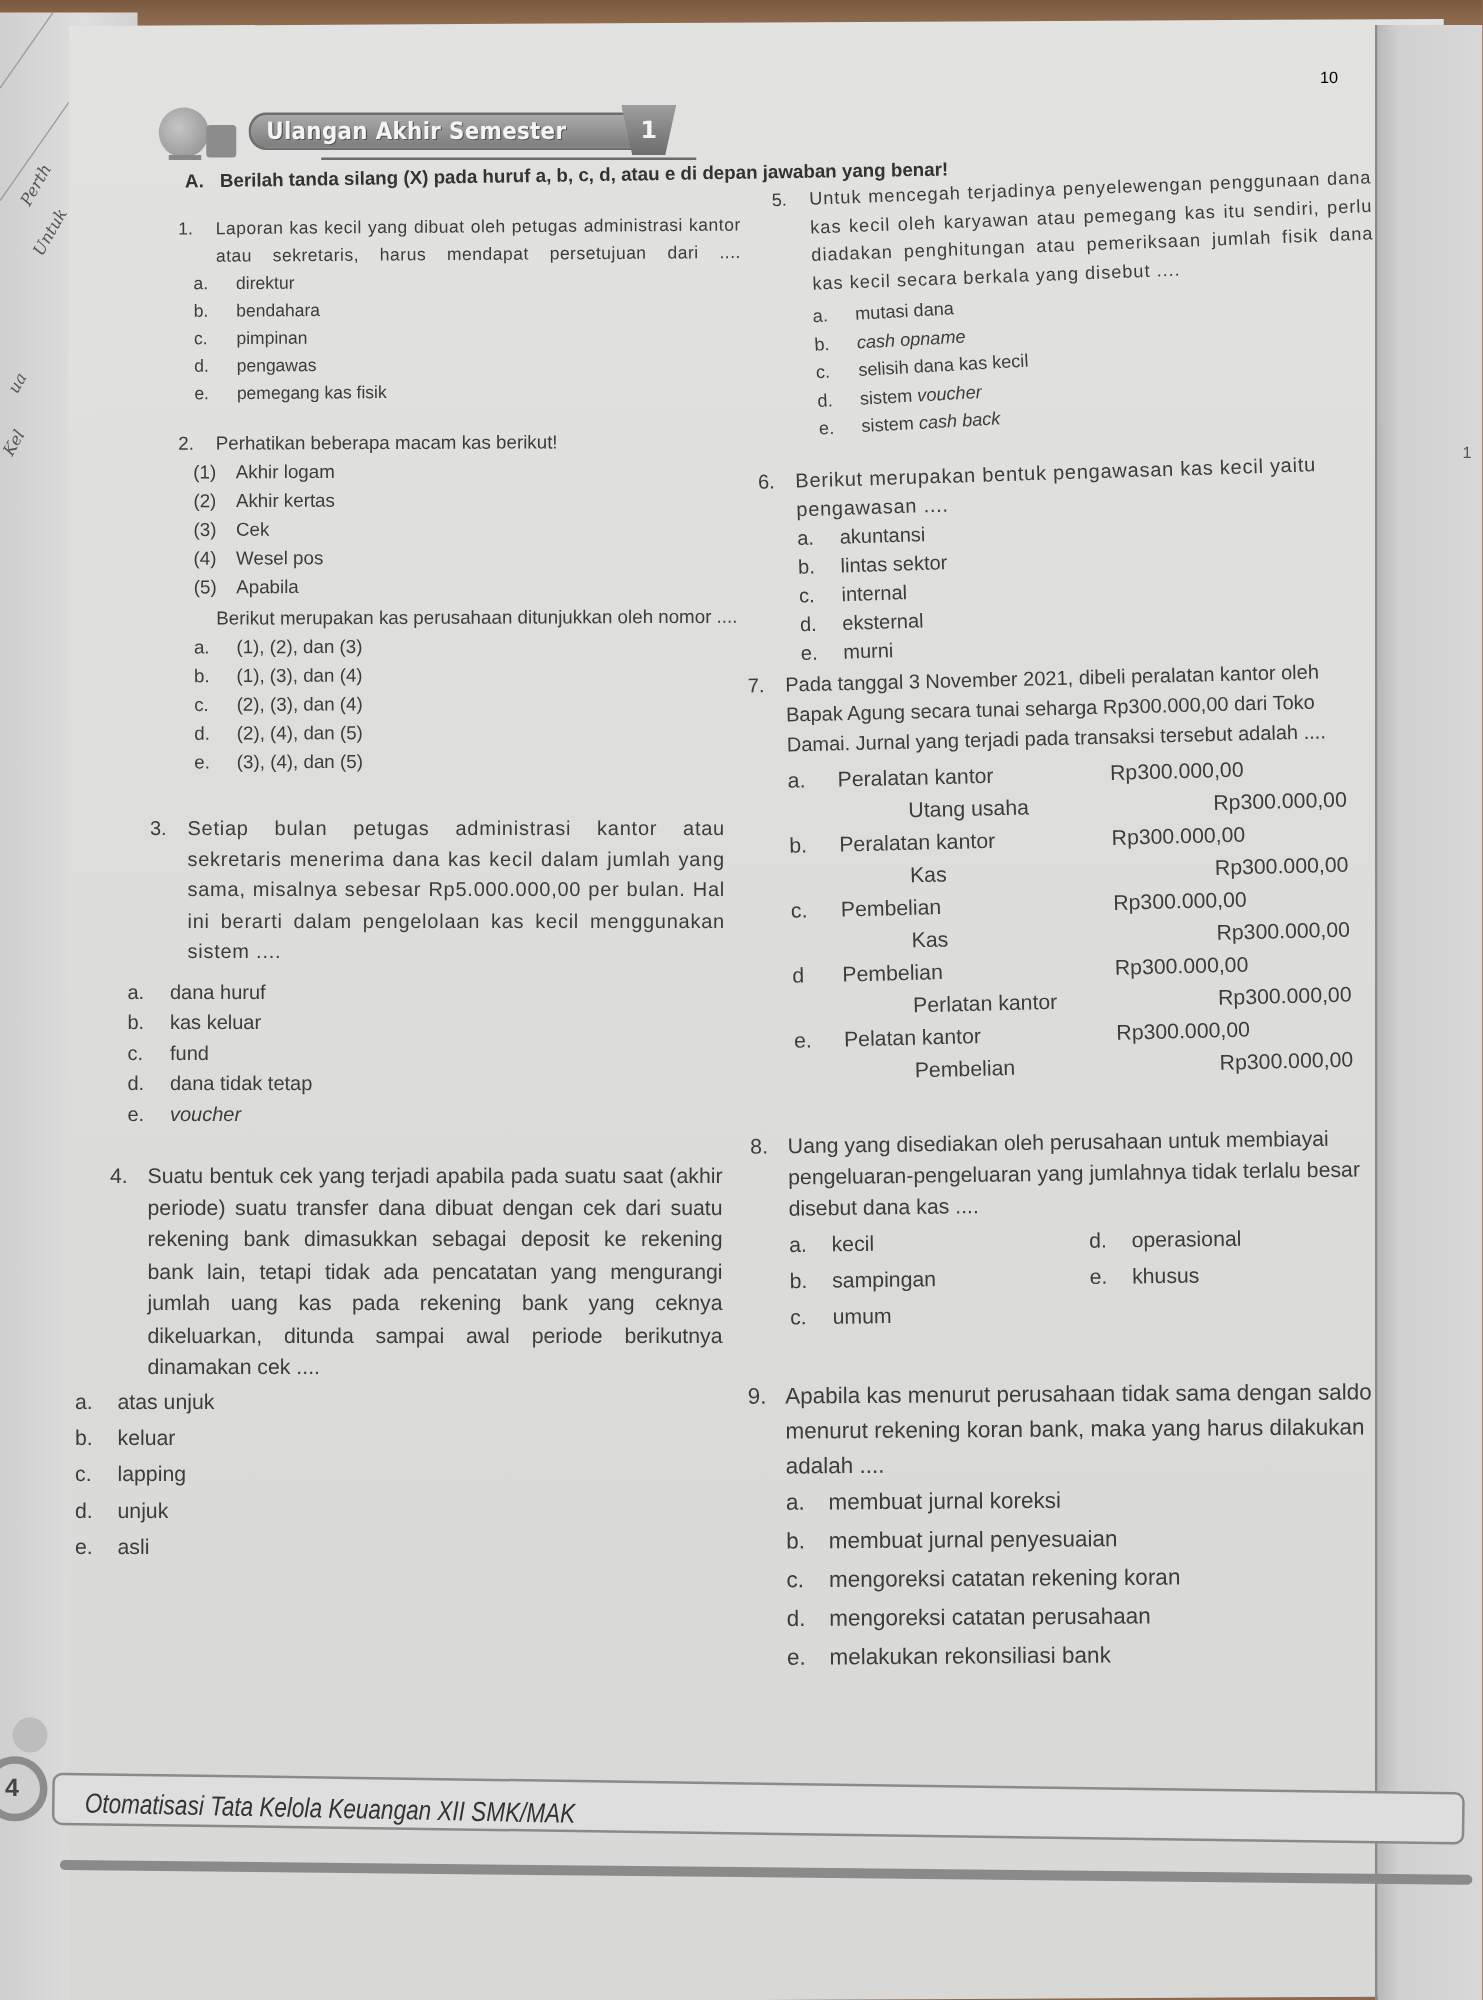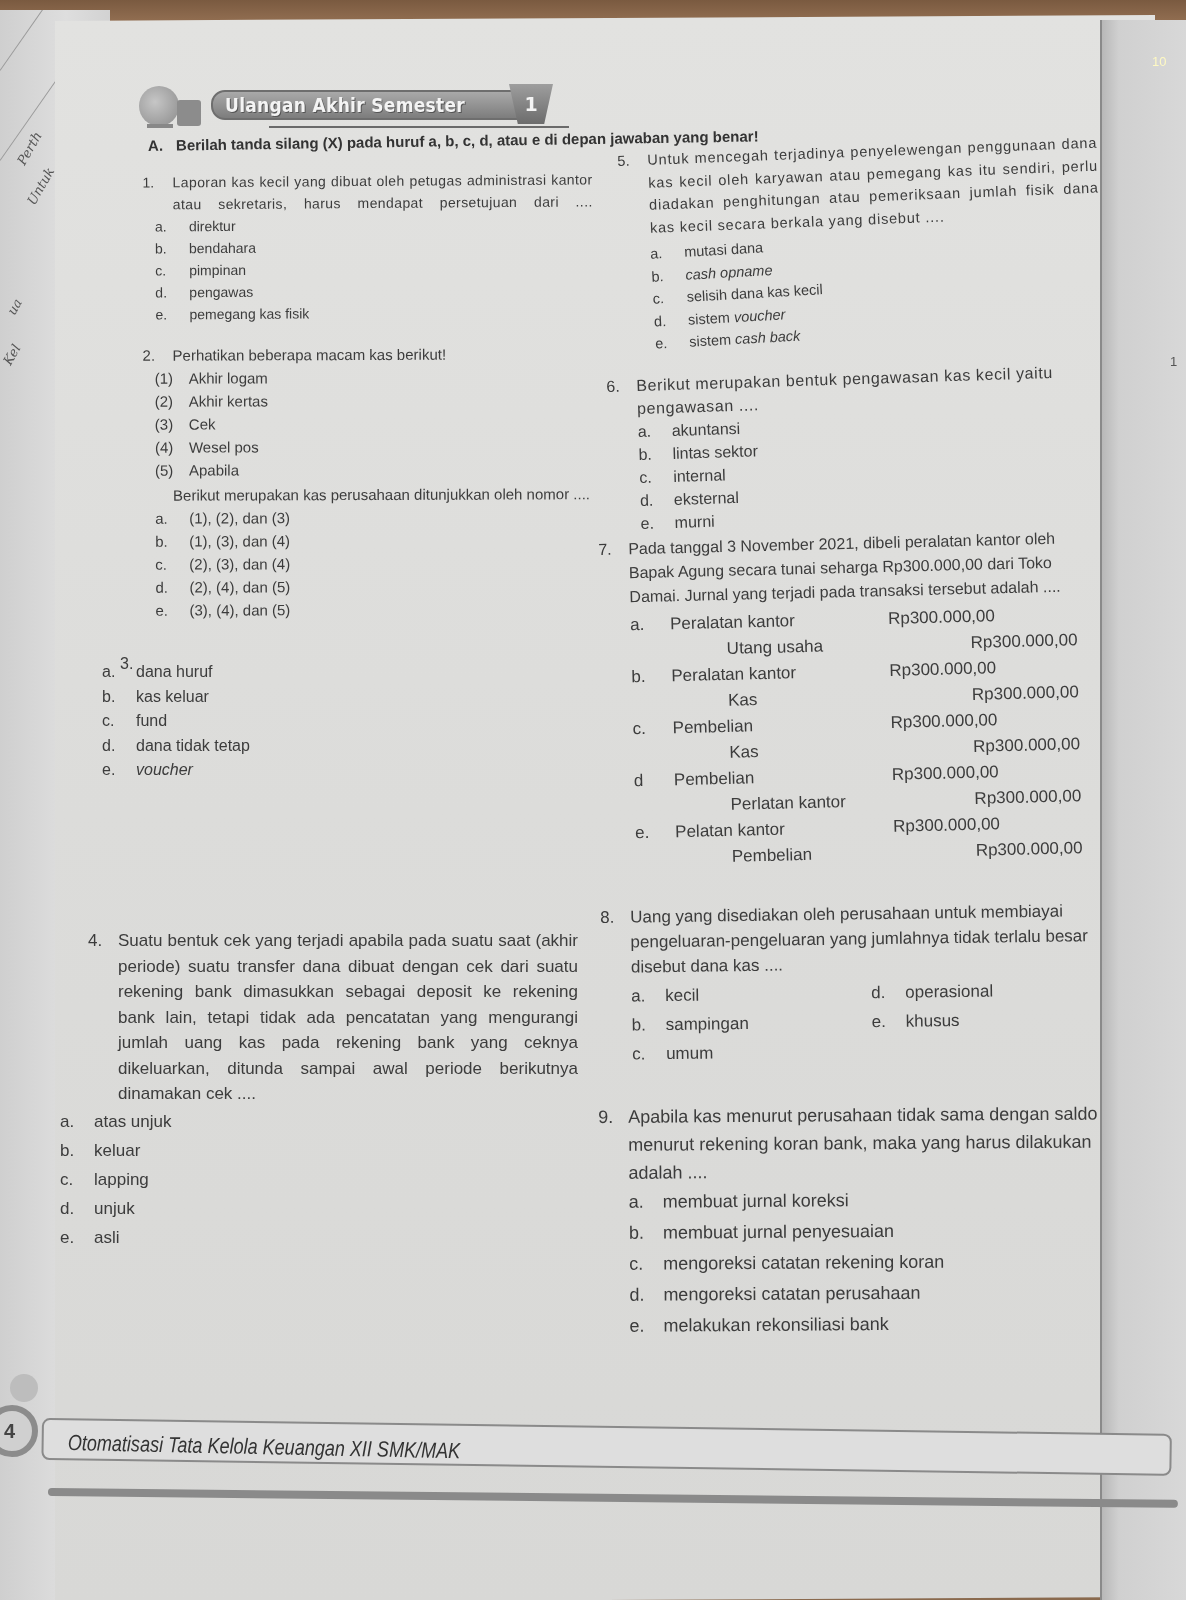--- a/index.html
+++ b/index.html
@@ -33,29 +33,29 @@
     background: linear-gradient(180deg, #e2e2e0 0%, #dcdcda 50%, #d8d8d6 100%);
     transform: skewY(-0.3deg);
   }
   
   .right-page {
     position: absolute; left: 1100px; top: 20px; width: 86px; height: 1580px;
     background: linear-gradient(90deg, #b8b8b8 0%, #d0d0d0 20%, #d8d8d8 100%);
     border-left: 2px solid #8a8a8a;
   }
   .page-num-right {
-    position: absolute; left: 1152px; top: 54px; font-size: 13px; color: #fef9c3;
+    position: absolute; left: 1056px; top: 54px; font-size: 13px; color: #000000;
   }
   .page-num-right-2 {
     position: absolute; left: 1170px; top: 354px; font-size: 13px; color: #555;
   }
 
   
   .header {
-    position: absolute; left: 139px; top: 82px; width: 440px; height: 50px;
+    position: absolute; left: 127px; top: 82px; width: 440px; height: 50px;
   }
   .globe {
     position: absolute; left: 0; top: 4px; width: 40px; height: 40px; border-radius: 50%;
     background: radial-gradient(circle at 40% 40%, #c6c6c6, #8a8a8a);
   }
   .globe-stand { position: absolute; left: 8px; top: 42px; width: 26px; height: 4px; background: #888; }
   .books { position: absolute; left: 38px; top: 18px; width: 24px; height: 26px; background: #8c8c8c; border-radius: 3px; }
   .banner {
     position: absolute; left: 72px; top: 8px; width: 330px; height: 30px;
     background: linear-gradient(180deg, #a9a9a9 0%, #7d7d7d 100%);
@@ -255,20 +255,21 @@
       </div>
     <div class="opt">
         <span class="ol">e.</span>
         <span class="ot">(3), (4), dan (5)</span>
       </div>
   </div>
 </div>
 
 <div class="q" id="q3">
   <span class="num">3.</span>
+  <div class="stem justify" style="text-align-last:left;">Setiap bulan petugas administrasi kantor atau sekretaris menerima dana kas kecil dalam jumlah yang sama, misalnya sebesar Rp5.000.000,00 per bulan. Hal ini berarti dalam pengelolaan kas kecil menggunakan sistem ....</div>
   <div class="opts">
     <div class="opt">
         <span class="ol">a.</span>
         <span class="ot">dana huruf</span>
       </div>
     <div class="opt">
         <span class="ol">b.</span>
         <span class="ot">kas keluar</span>
       </div>
     <div class="opt">

